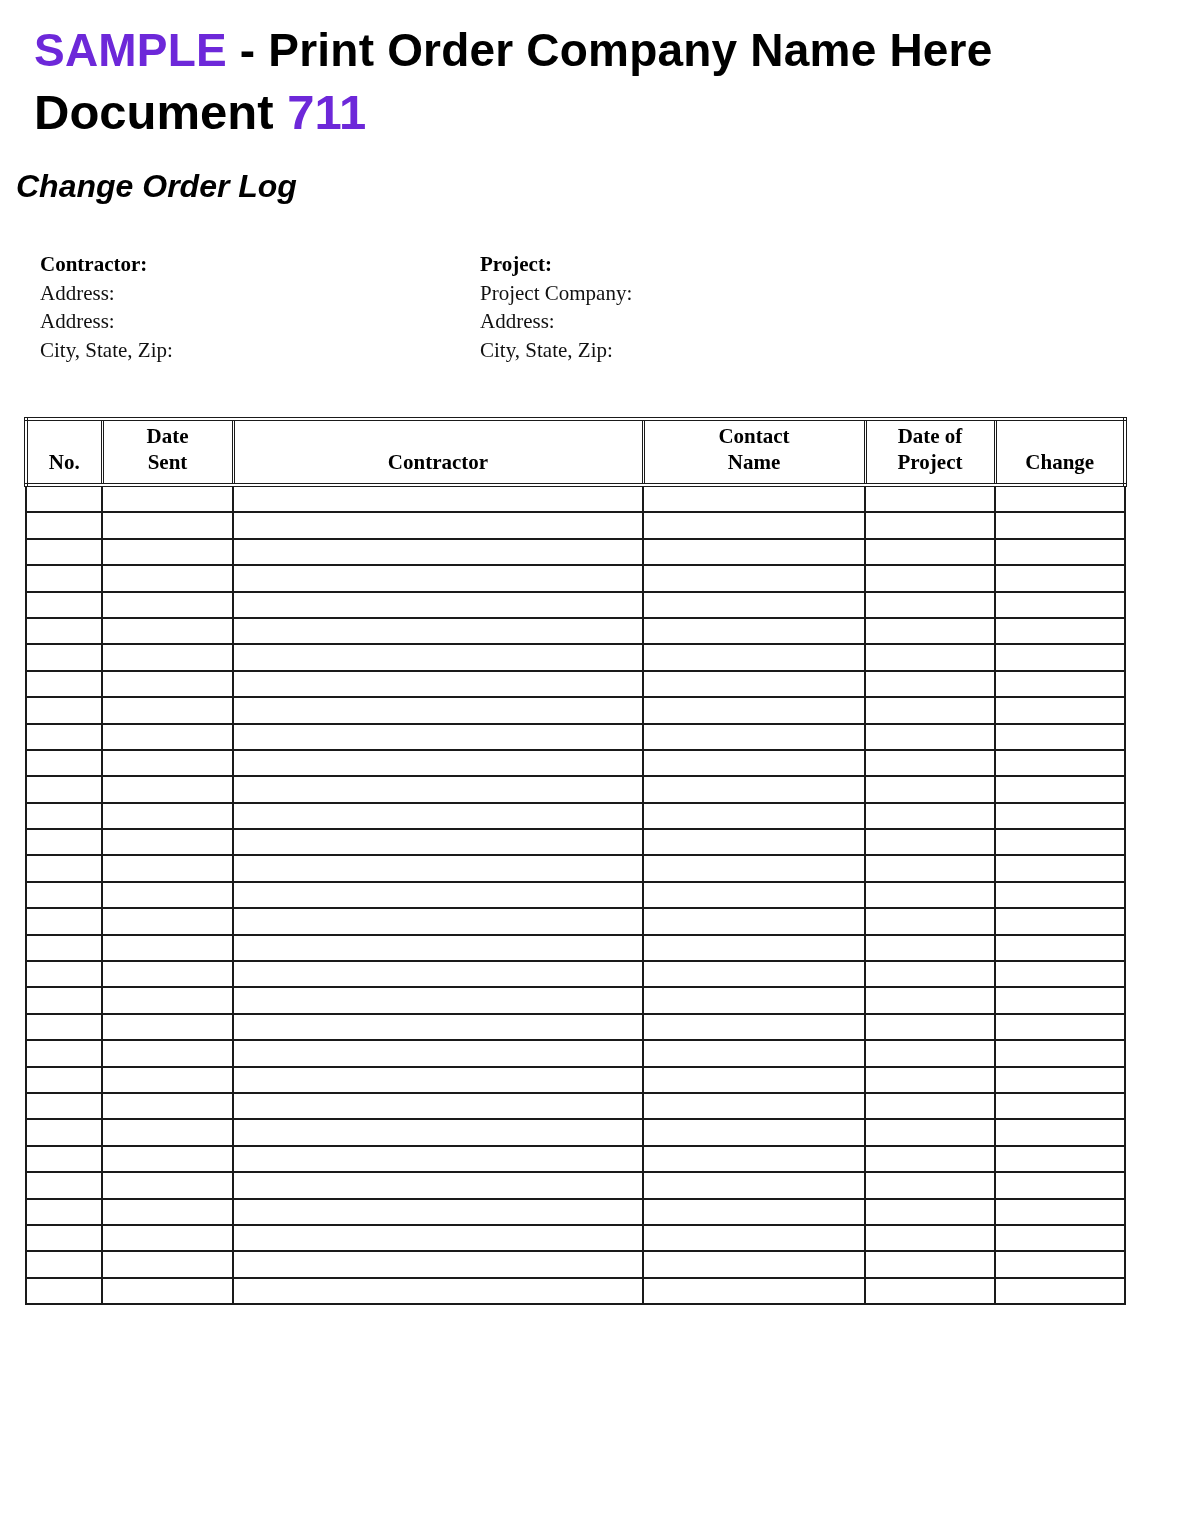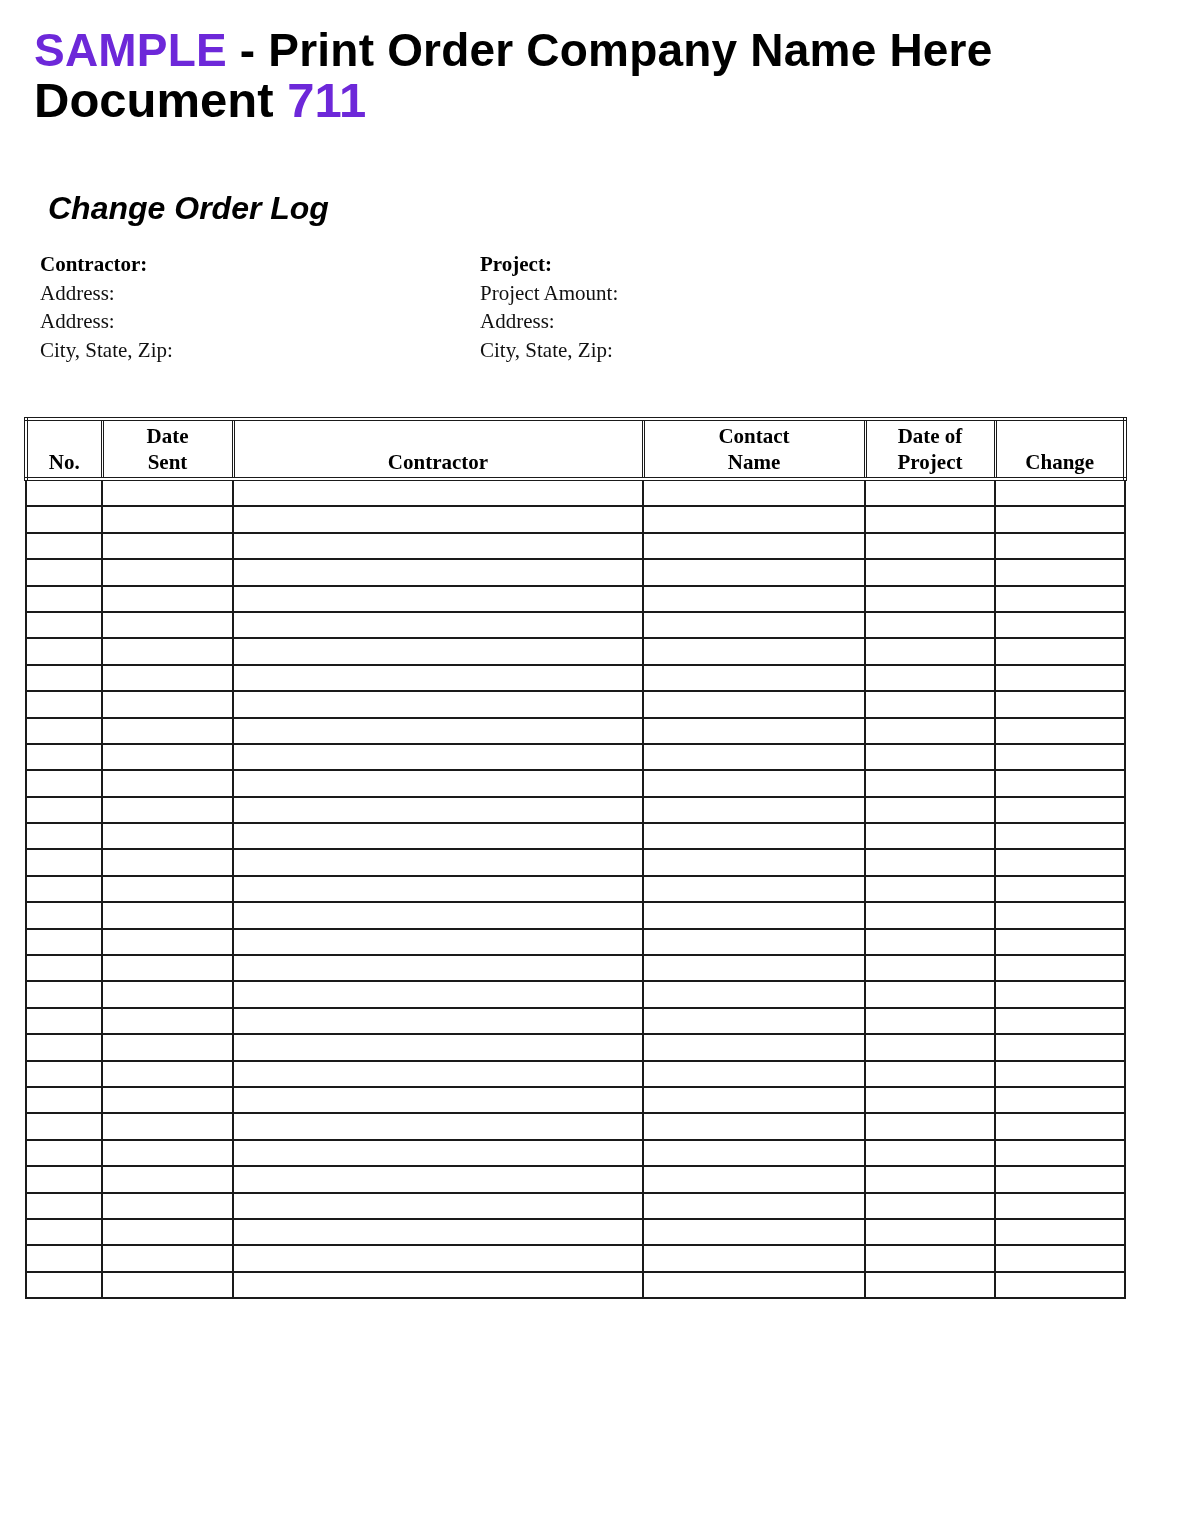--- a/index.html
+++ b/index.html
@@ -3,48 +3,48 @@
 <meta charset="utf-8">
 <style>
   html, body { margin: 0; padding: 0; background: #ffffff; }
   body { width: 1187px; height: 1536px; position: relative; overflow: hidden; }
   .title1 {
     position: absolute; left: 34px; top: 22px;
     font-family: "Liberation Sans", sans-serif; font-weight: bold;
     font-size: 46px; line-height: 56px; color: #000; white-space: nowrap; letter-spacing: 0.2px;
   }
   .title2 {
-    position: absolute; left: 34px; top: 71px;
+    position: absolute; left: 34px; top: 83px;
     font-family: "Liberation Sans", sans-serif; font-weight: bold;
     font-size: 49px; line-height: 58px; color: #000; white-space: nowrap;
   }
   .red { color: #6d28d9; }
   .subtitle {
-    position: absolute; left: 48px; top: 166px;
+    position: absolute; left: 16px; top: 166px;
     font-family: "Liberation Sans", sans-serif; font-weight: bold; font-style: italic;
-    font-size: 32px; line-height: 40px; color: #000; white-space: nowrap; margin-top: 22px;
+    font-size: 32px; line-height: 40px; color: #000; white-space: nowrap;
   }
   .info-col {
     position: absolute; top: 250px;
     font-family: "Liberation Serif", serif; font-size: 21px; line-height: 28.5px; color: #111;
     text-align: left;
   }
   .info-col .lbl { display: block; white-space: nowrap; }
   .info-col .lbl.bold { font-weight: bold; color: #000; }
   .contractor { left: 40px; width: 187px; }
   .project { left: 480px; width: 213px; }
 
   .log-table {
     position: absolute; left: 24px; top: 417px;
     border-collapse: collapse; table-layout: fixed;
     font-family: "Liberation Serif", serif; color: #000;
   }
   .log-table th {
     font-weight: bold; font-size: 21px; line-height: 26px;
-    border: 3px double #1a1a1a; padding: 2px 2px 2px 2px; height: 52px;
+    border: 3px double #1a1a1a; padding: 2px 2px 8px 2px; height: 52px;
     vertical-align: bottom; text-align: center;
   }
   .log-table thead tr { border: 4px double #1a1a1a; }
   .log-table td {
     border: 2px solid #1a1a1a; height: 24.4px; padding: 0;
   }
   .hdr-text { display: block; white-space: pre-line; }
 </style>
 </head>
 <body>
@@ -59,21 +59,21 @@
 
 <div class="info-col contractor">
   <span class="lbl bold">Contractor:</span>
   <span class="lbl">Address:</span>
   <span class="lbl">Address:</span>
   <span class="lbl">City,  State, Zip:</span>
 </div>
 
 <div class="info-col project">
   <span class="lbl bold">Project:</span>
-  <span class="lbl">Project Amount:</span>
+  <span class="lbl">Project Company:</span>
   <span class="lbl">Address:</span>
   <span class="lbl">City,  State, Zip:</span>
 </div>
 
 <table class="log-table">
   <colgroup id="cols">
       <col style="width: 76px;">
       <col style="width: 131px;">
       <col style="width: 410px;">
       <col style="width: 222px;">

